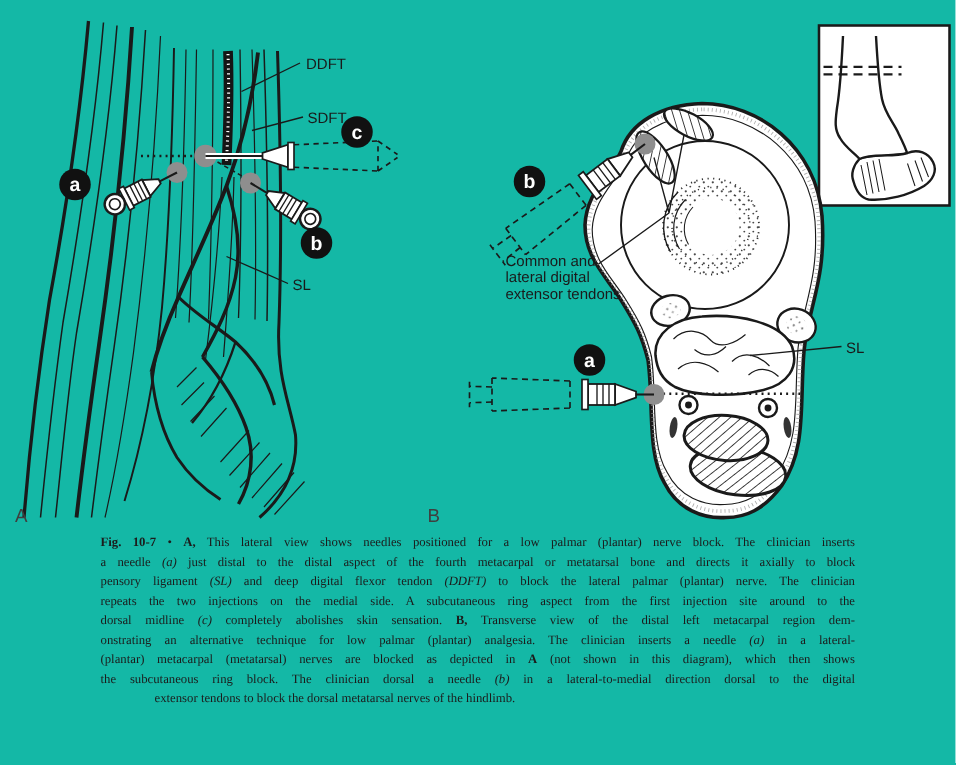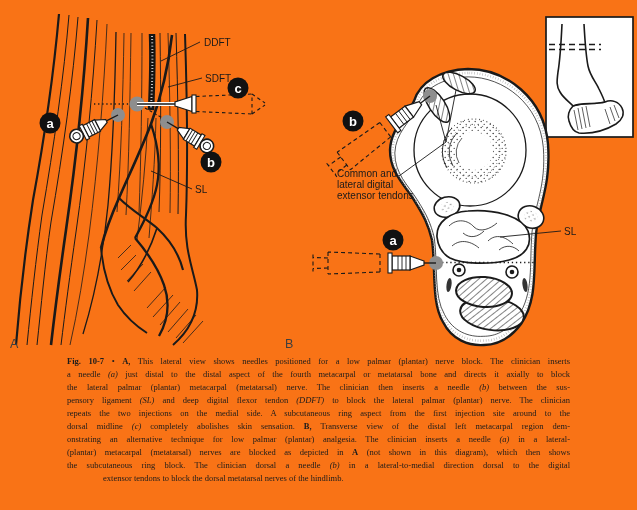--- a/index.html
+++ b/index.html
@@ -1,16 +1,16 @@
 <!DOCTYPE html>
 <html><head>
 <meta charset="utf-8">
 <style>
   html,body{margin:0;padding:0;background:#fff;}
-  #page{position:relative;width:637px;height:510px;background:#f97316;overflow:hidden;
+  #page{position:relative;width:637px;height:510px;background:#14b8a6;overflow:hidden;
         font-family:"Liberation Sans",sans-serif;}
   svg{position:absolute;left:0;top:0;}
   svg text{font-family:"Liberation Sans",sans-serif;fill:#1a1a1a;}
   .anat-label{font-size:10px;}
   .panel-letter{font-size:12.5px;fill:#3f3f3f;}
   .badge-circle{fill:#111111;}
   .badge-letter{font-size:13px;font-weight:bold;fill:#ffffff;text-anchor:middle;}
   .ink{stroke:#1a1a1a;fill:none;}
   .caption{position:absolute;left:67px;top:355px;width:503px;color:#1c1c1c;
            font-size:8.5px;line-height:13px;}
@@ -216,21 +216,20 @@
       <circle r="10.5" class="badge-circle"></circle>
       <text y="4.5" class="badge-letter">a</text>
     </g>
     <text x="285" y="348" class="panel-letter">B</text>
   </g>
 </svg>
 
 <div class="caption" id="caption">
       <div class="cap-line"><span class="cap-b">Fig. 10-7</span><span> • </span><span class="cap-b">A,</span><span> This lateral view shows needles positioned for a low palmar (plantar) nerve block. The clinician inserts</span></div>
       <div class="cap-line"><span>a needle </span><span class="cap-i">(a)</span><span> just distal to the distal aspect of the fourth metacarpal or metatarsal bone and directs it axially to block</span></div>
-      <div class="cap-line"><span>the lateral palmar (plantar) metacarpal (metatarsal) nerve. The clinician then inserts a needle </span><span class="cap-i">(b)</span><span> between the sus-</span></div>
       <div class="cap-line"><span>pensory ligament </span><span class="cap-i">(SL)</span><span> and deep digital flexor tendon </span><span class="cap-i">(DDFT)</span><span> to block the lateral palmar (plantar) nerve. The clinician</span></div>
       <div class="cap-line"><span>repeats the two injections on the medial side. A subcutaneous ring aspect from the first injection site around to the</span></div>
       <div class="cap-line"><span>dorsal midline </span><span class="cap-i">(c)</span><span> completely abolishes skin sensation. </span><span class="cap-b">B,</span><span> Transverse view of the distal left metacarpal region dem-</span></div>
       <div class="cap-line"><span>onstrating an alternative technique for low palmar (plantar) analgesia. The clinician inserts a needle </span><span class="cap-i">(a)</span><span> in a lateral-</span></div>
       <div class="cap-line"><span>(plantar) metacarpal (metatarsal) nerves are blocked as depicted in </span><span class="cap-b">A</span><span> (not shown in this diagram), which then shows</span></div>
       <div class="cap-line"><span>the subcutaneous ring block. The clinician dorsal a needle </span><span class="cap-i">(b)</span><span> in a lateral-to-medial direction dorsal to the digital</span></div>
       <div class="cap-line last"><span>extensor tendons to block the dorsal metatarsal nerves of the hindlimb.</span></div>
     </div>
 
 </div>

